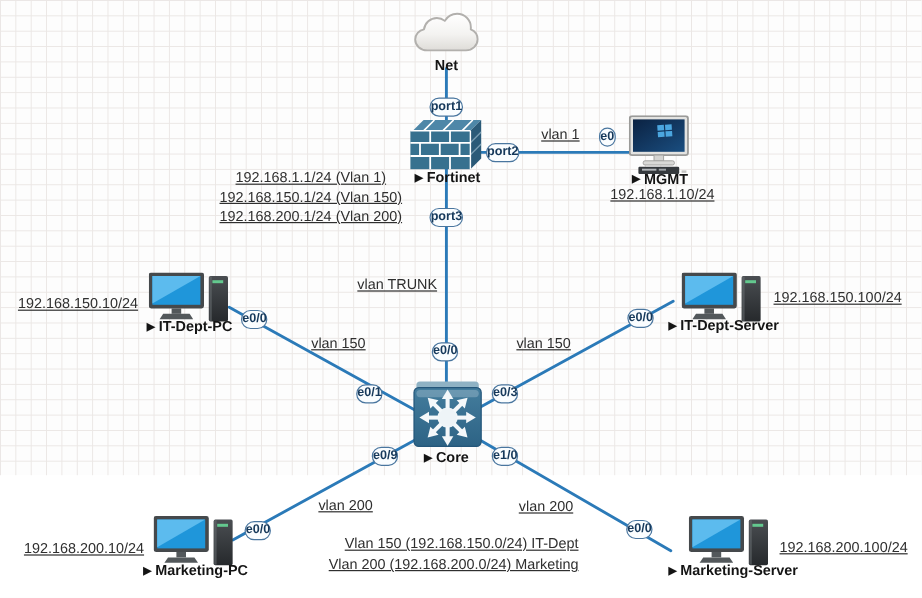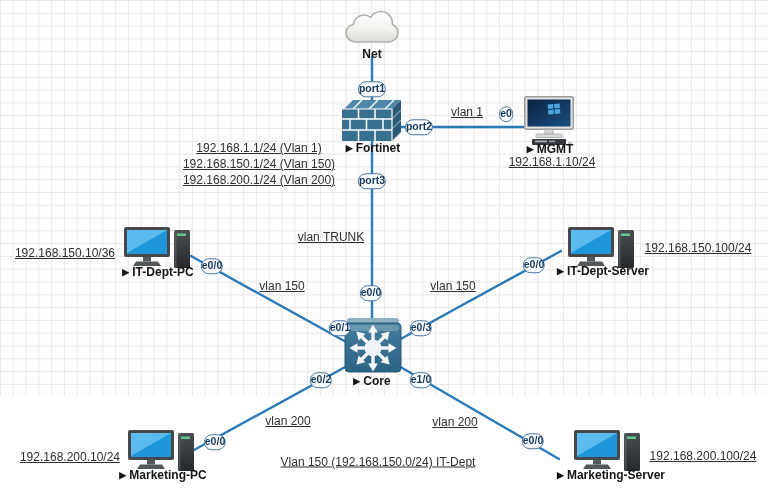--- a/index.html
+++ b/index.html
@@ -193,45 +193,46 @@
   <div class="nlabel" style="left:611px; top:475px">
     <span class="run">▶</span>
     <span>Marketing-Server</span>
   </div>
 
   <span class="port" style="left:372px; top:89px">port1</span>
   <span class="port" style="left:419px; top:127px">port2</span>
   <span class="port" style="left:372px; top:181px">port3</span>
   <span class="port" style="left:506px; top:114px">e0</span>
   <span class="port" style="left:371px; top:293px">e0/0</span>
-  <span class="port" style="left:340px; top:328px">e0/1</span>
+  <span class="port" style="left:308px; top:328px">e0/1</span>
   <span class="port" style="left:421px; top:328px">e0/3</span>
-  <span class="port" style="left:321px; top:380px">e0/2</span>
+  <span class="port" style="left:321px; top:380px">e0/9</span>
   <span class="port" style="left:421px; top:380px">e1/0</span>
   <span class="port" style="left:212px; top:266px">e0/0</span>
   <span class="port" style="left:534px; top:265px">e0/0</span>
   <span class="port" style="left:215px; top:442px">e0/0</span>
   <span class="port" style="left:533px; top:441px">e0/0</span>
 
   <span class="anno" style="left:467px; top:112px">vlan 1</span>
   <span class="anno" style="left:331px; top:237px">vlan TRUNK</span>
   <span class="anno" style="left:282px; top:286px">vlan 150</span>
   <span class="anno" style="left:453px; top:286px">vlan 150</span>
   <span class="anno" style="left:288px; top:421px">vlan 200</span>
   <span class="anno" style="left:455px; top:422px">vlan 200</span>
 
   <span class="anno" style="left:552px; top:162px">192.168.1.10/24</span>
-  <span class="anno" style="left:65px;  top:253px">192.168.150.10/36</span>
+  <span class="anno" style="left:65px;  top:253px">192.168.150.10/24</span>
   <span class="anno" style="left:698px; top:248px">192.168.150.100/24</span>
   <span class="anno" style="left:70px;  top:457px">192.168.200.10/24</span>
   <span class="anno" style="left:703px; top:456px">192.168.200.100/24</span>
 
   <div class="anno block" style="left:259px; top:164px">
     <div>192.168.1.1/24 (Vlan 1)</div>
     <div>192.168.150.1/24 (Vlan 150)</div>
     <div>192.168.200.1/24 (Vlan 200)</div>
   </div>
 
   <div class="anno block legend" style="left:378px; top:462px">
     <div>Vlan 150 (192.168.150.0/24) IT-Dept</div>
+    <div>Vlan 200 (192.168.200.0/24) Marketing</div>
   </div>
 
 </div>
 
 </body></html>

